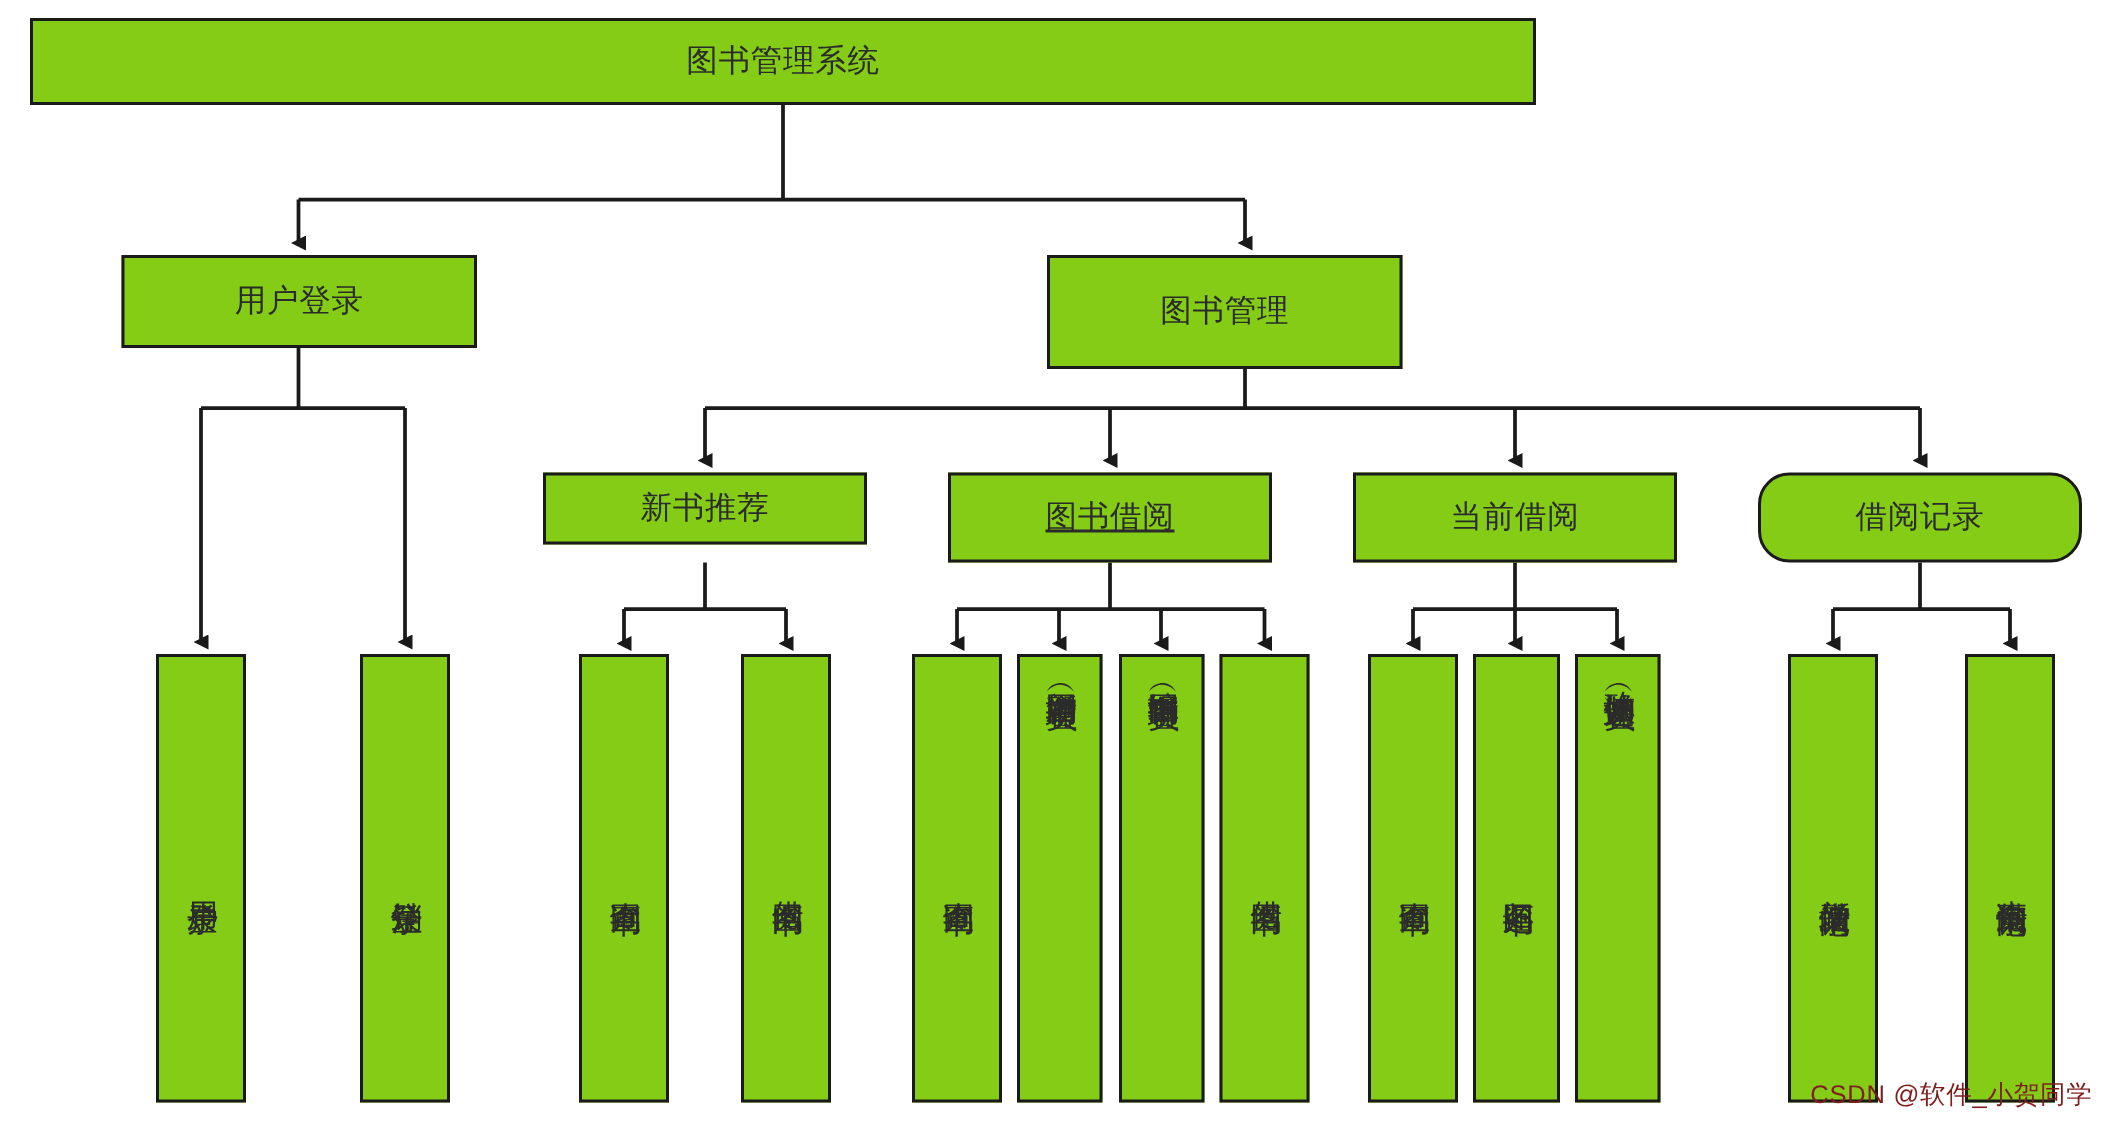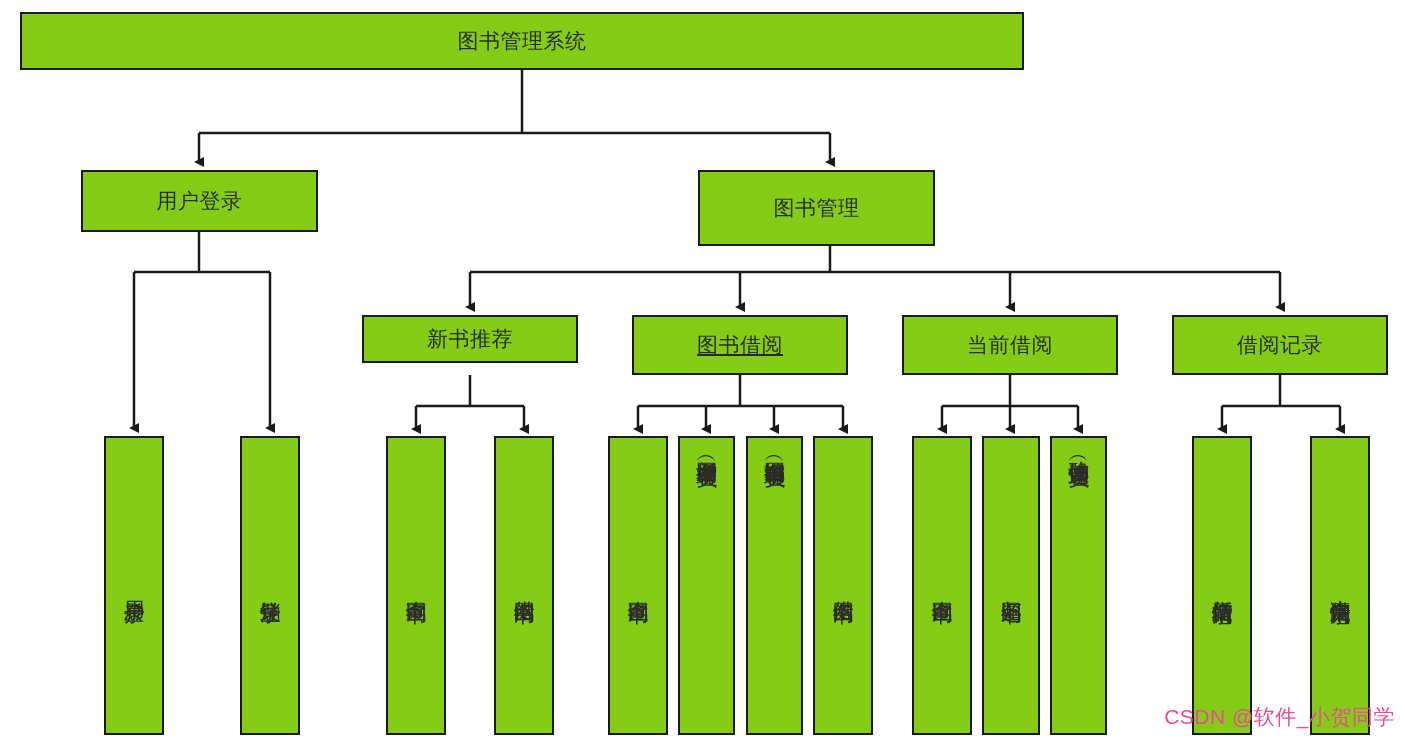--- a/index.html
+++ b/index.html
@@ -56,23 +56,23 @@
     letter-spacing: 1px;
     white-space: nowrap;
   }
   .node.vertical.centered {
     align-items: center;
     padding-top: 0;
   }
   .watermark {
     position: absolute;
     right: 10px;
-    bottom: 16px;
-    font-size: 21px;
-    color: #ec4899;
+    bottom: 6px;
+    font-size: 17px;
+    color: #7f1d1d;
     letter-spacing: 0.5px;
     white-space: nowrap;
     pointer-events: none;
   }
 </style>
 </head>
 <body>
 
 <div id="diagram-root">
 
@@ -139,21 +139,21 @@
 
   <div class="node horizontal" style="left:362px; top:315px; width:216px; height:48px;">
     <span class="node-label">新书推荐</span>
   </div>
   <div class="node horizontal" style="left:632px; top:315px; width:216px; height:60px;text-decoration:underline;">
     <span class="node-label">图书借阅</span>
   </div>
   <div class="node horizontal" style="left:902px; top:315px; width:216px; height:60px;">
     <span class="node-label">当前借阅</span>
   </div>
-  <div class="node horizontal" style="left:1172px; top:315px; width:216px; height:60px;">
+  <div class="node horizontal" style="left:1172px; top:315px; width:216px; height:60px;border-radius:21px;">
     <span class="node-label">借阅记录</span>
   </div>
 
   <div class="node vertical centered" style="left:104px; top:436px; width:60px; height:299px;">
     <span class="node-label">用户登录</span>
   </div>
   <div class="node vertical centered" style="left:240px; top:436px; width:60px; height:299px;">
     <span class="node-label">注销登录</span>
   </div>
 

